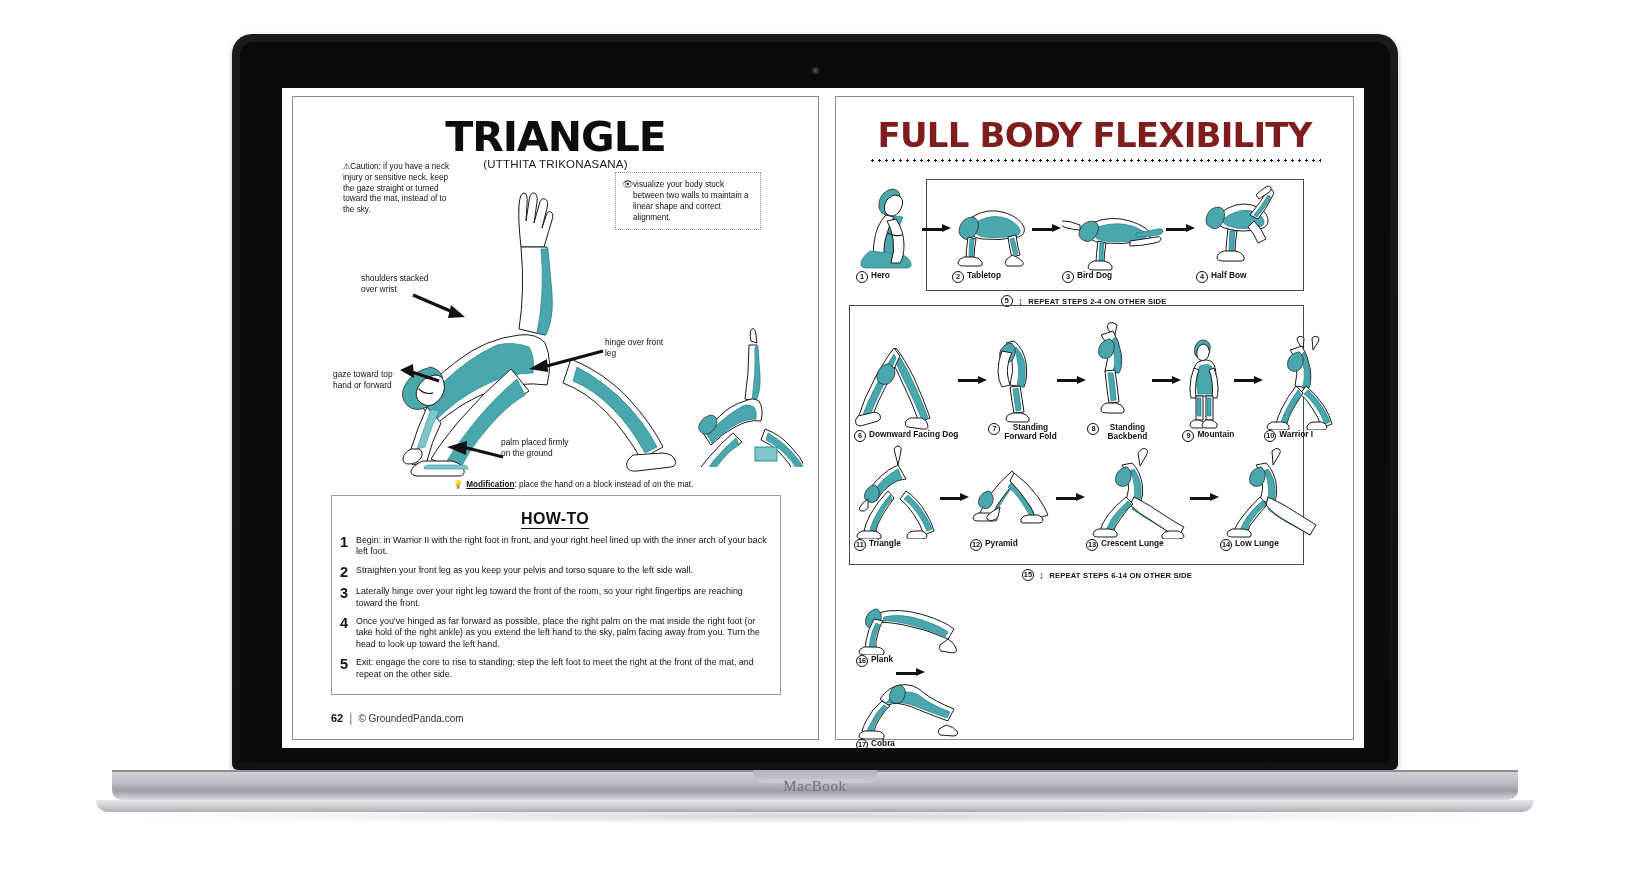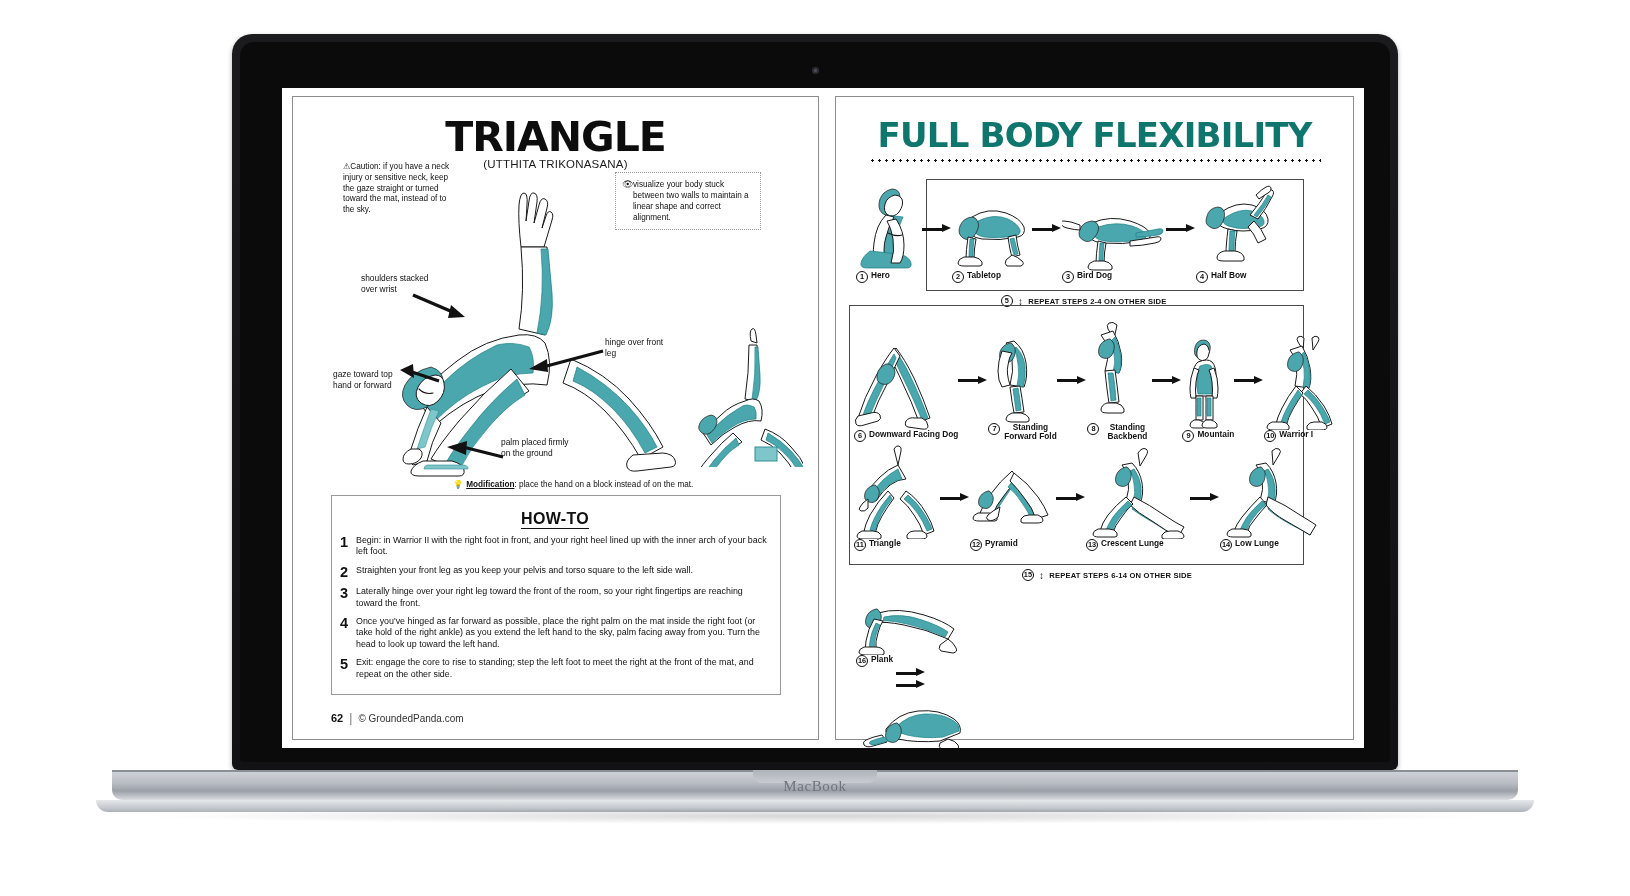--- a/index.html
+++ b/index.html
@@ -176,21 +176,21 @@
   .footer .sep  { color:#777; font-size: 12px; }
   .footer .site { font-size: 10px; color:#333; }
 
   
   .title-right {
     text-align: center;
     font-family: "DejaVu Sans", sans-serif;
     font-weight: 700;
     font-size: 34px;
     letter-spacing: -.8px;
-    color: #0f766e;
+    color: #7f1d1d;
     margin-top: 18px;
   }
   .dotrule {
     width: 452px; height: 3px; margin: 4px auto 0 auto;
     background-image: radial-gradient(circle, #111 1.1px, rgba(0,0,0,0) 1.3px);
     background-size: 7px 3px;
   }
 
   .seq-box {
     position: absolute;
@@ -672,20 +672,35 @@
                   <path class="wh" d="M92 44 q6 4 8 9 q2 4 -3 5 l-12 -2 q-3 -2 -1 -6 z"></path>
                 </svg>
                 <div class="pose-label">
                   <span class="circnum">16</span>
                   <span>Plank</span>
                 </div>
               </div>
 
               <div class="arrow"></div>
 
+              <div class="pose">
+                <svg class="fig" width="110" height="60" viewBox="0 0 110 60">
+                  <path class="wh" d="M24 20 q8 -12 20 -14 q14 -2 24 8 q10 8 30 16 l-6 12 q-22 -8 -36 -14 q-16 -6 -24 -2 z"></path>
+                  <path class="tl" d="M30 24 q8 -10 18 -11 q12 -1 20 7 q10 7 26 13 l-3 6 q-20 -7 -32 -12 q-14 -5 -22 -3 z"></path>
+                  <path class="hairs" d="M44 6 q-8 1 -10 8 q-2 8 4 10 q7 2 10 -5 q3 -8 -1 -11 q-2 -3 -3 -2 z"></path>
+                  <path class="wh" d="M26 22 q-10 8 -16 20 q-3 6 -4 10 l11 4 q2 -10 7 -17 q5 -8 10 -12 z"></path>
+                  <path class="tl" d="M28 26 q-9 8 -13 18 q-3 5 -4 8 l5 2 q2 -8 6 -14 q5 -8 10 -11 z"></path>
+                  <path class="wh" d="M8 52 q-5 2 -5 5 q0 3 7 3 l16 0 q3 0 2 -4 q-2 -4 -9 -4 z"></path>
+                  <path class="wh" d="M90 46 q8 2 11 6 q2 4 -3 5 l-14 -1 q-3 -2 -1 -6 z"></path>
+                </svg>
+                <div class="pose-label">
+                  <span class="circnum">17</span>
+                  <span>Cobra</span>
+                </div>
+              </div>
 
               <div class="arrow"></div>
 
               <div class="pose">
                 <svg class="fig" width="110" height="60" viewBox="0 0 110 60">
                   <path class="wh" d="M30 38 q12 -16 32 -18 q22 -2 36 8 q8 6 6 14 l-20 8 q-24 2 -42 -2 q-14 -4 -12 -10 z"></path>
                   <path class="tl" d="M40 36 q12 -12 28 -13 q18 -1 30 7 q6 4 5 10 l-16 6 q-20 2 -36 -2 q-12 -3 -11 -8 z"></path>
                   <path class="hairs" d="M40 32 q-8 2 -10 9 q-2 8 4 10 q7 2 10 -5 q3 -8 -1 -12 q-2 -3 -3 -2 z"></path>
                   <path class="wh" d="M26 44 q-10 2 -16 5 q-4 2 -2 5 q3 3 9 1 l14 -4 z"></path>
                   <path class="tl" d="M28 46 q-8 2 -13 4 q-3 2 -1 3 q3 2 8 0 l10 -3 z"></path>

